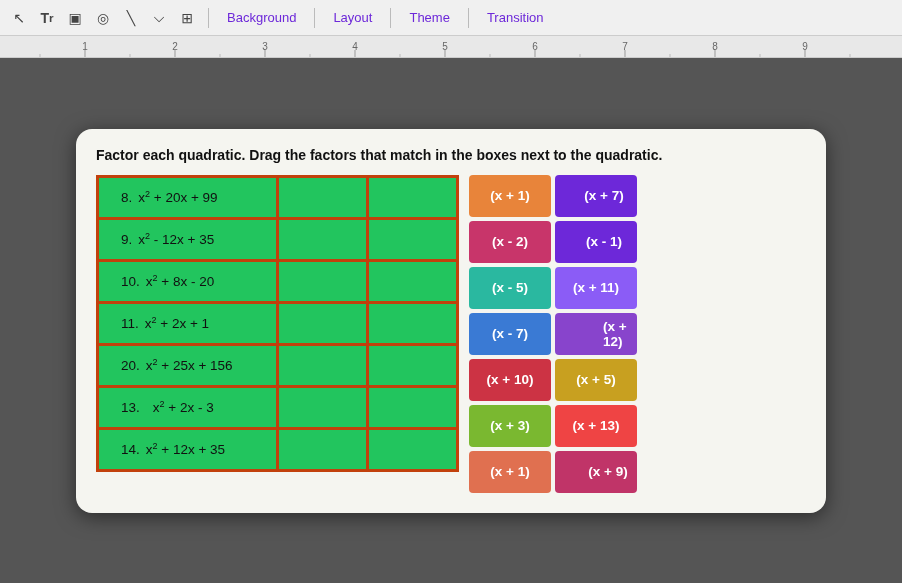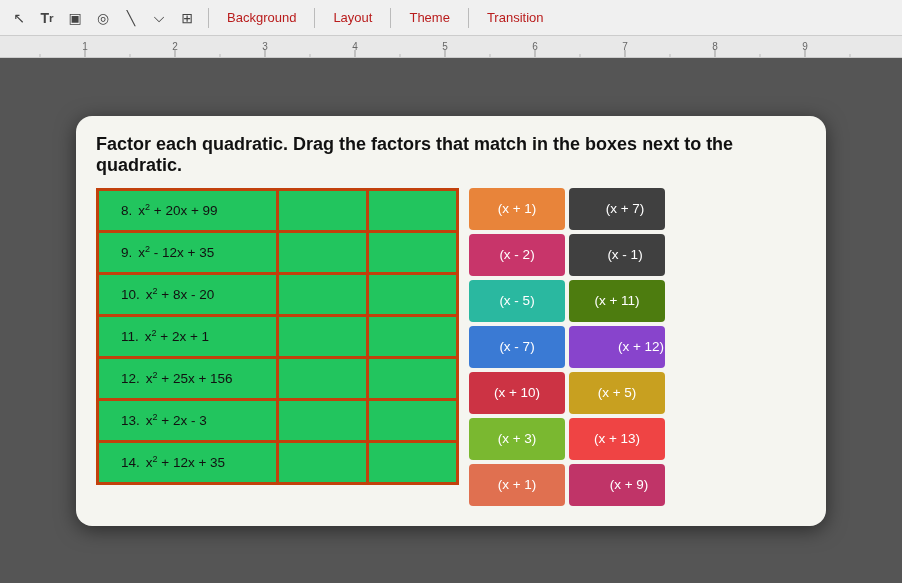--- a/index.html
+++ b/index.html
@@ -32,21 +32,21 @@
     }
     .toolbar-divider {
       width: 1px;
       height: 20px;
       background: #bbb;
       margin: 0 4px;
     }
     .toolbar-btn {
       padding: 2px 8px;
       font-size: 13px;
-      color: #b91c1c;
+      color: #6d28d9;
       cursor: pointer;
       border-radius: 3px;
     }
     
     .ruler {
       background: #e8e8e8;
       height: 22px;
       border-bottom: 1px solid #ccc;
       position: relative;
       overflow: hidden;
@@ -62,21 +62,21 @@
     }
     
     .slide {
       background: #f5f5f0;
       border-radius: 16px;
       padding: 18px 20px 20px 20px;
       width: 750px;
       box-shadow: 0 4px 20px rgba(0,0,0,0.5);
     }
     .slide-instruction {
-      font-size: 18px;
+      font-size: 14px;
       font-weight: bold;
       color: #111;
       margin-bottom: 12px;
     }
     .content-grid {
       display: flex;
       gap: 10px;
     }
     
     .problems-table {
@@ -105,37 +105,37 @@
       display: flex;
       flex-direction: column;
       gap: 4px;
       justify-content: flex-start;
     }
     .factor-row {
       display: flex;
       gap: 4px;
     }
     .factor-tile {
-      width: 96px;
+      width: 82px;
       height: 42px;
       display: flex;
       align-items: center;
       justify-content: center;
       font-size: 13.5px;
-      font-weight: normal;
+      font-weight: bold;
       color: white;
       border-radius: 4px;
       cursor: grab;
     }
     
     .tile-orange { background: #e8843a; }
-    .tile-pink   { background: #404040; padding-left: 16px; }
+    .tile-pink   { background: #6d28d9; padding-left: 16px; }
     .tile-magenta{ background: #c8356a; }
     .tile-teal   { background: #2ab8a0; }
-    .tile-green  { background: #4d7c0f; }
+    .tile-green  { background: #8b5cf6; }
     .tile-blue   { background: #3a7ad4; }
     .tile-purple { background: #8844cc; padding-left: 48px; }
     .tile-red    { background: #cc3344; }
     .tile-yellow { background: #c8a020; }
     .tile-lime   { background: #7ab830; }
     .tile-cyan   { background: #ef4444; }
     .tile-darkpink { background: #c03468; padding-left: 24px; }
     .tile-salmon { background: #e07050; }
 
     sup { font-size: 9px; }
@@ -221,26 +221,26 @@
                 <td class="problem-label"><span style="margin-right: 6px;">10.</span><span>x<sup>2</sup> + 8x - 20</span></td>
                 <td class="answer-cell"></td>
                 <td class="answer-cell"></td>
               </tr>
               <tr>
                 <td class="problem-label"><span style="margin-right: 6px;">11.</span><span>x<sup>2</sup> + 2x + 1</span></td>
                 <td class="answer-cell"></td>
                 <td class="answer-cell"></td>
               </tr>
               <tr>
-                <td class="problem-label"><span style="margin-right: 6px;">12.</span><span>x<sup>2</sup> + 25x + 156</span></td>
-                <td class="answer-cell"></td>
-                <td class="answer-cell"></td>
-              </tr>
-              <tr>
-                <td class="problem-label"><span style="margin-right: 6px;">13.</span><span>x<sup>2</sup> + 2x - 3</span></td>
+                <td class="problem-label"><span style="margin-right: 6px;">20.</span><span>x<sup>2</sup> + 25x + 156</span></td>
+                <td class="answer-cell"></td>
+                <td class="answer-cell"></td>
+              </tr>
+              <tr>
+                <td class="problem-label"><span style="margin-right: 13px;">13.</span><span>x<sup>2</sup> + 2x - 3</span></td>
                 <td class="answer-cell"></td>
                 <td class="answer-cell"></td>
               </tr>
               <tr>
                 <td class="problem-label"><span style="margin-right: 6px;">14.</span><span>x<sup>2</sup> + 12x + 35</span></td>
                 <td class="answer-cell"></td>
                 <td class="answer-cell"></td>
               </tr>
             </tbody>
         </table>

